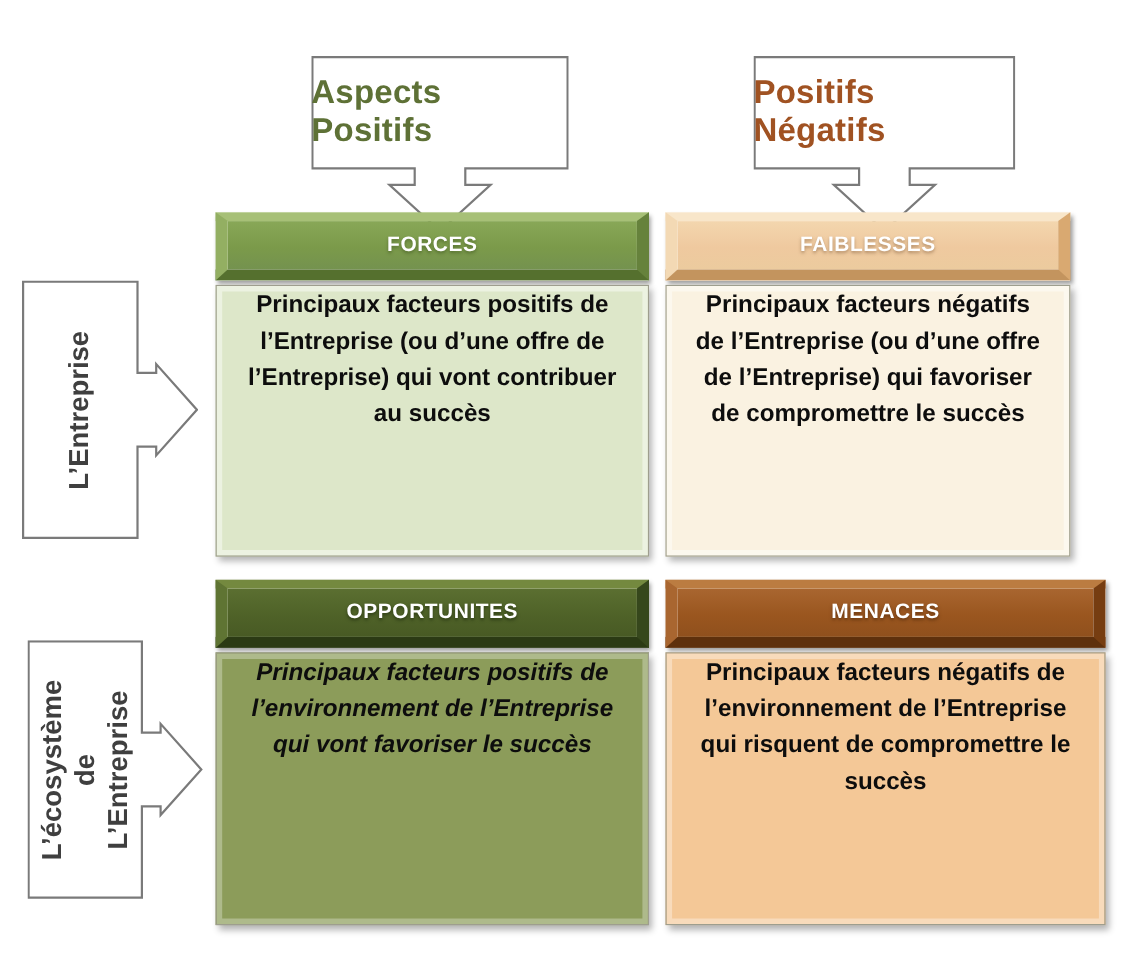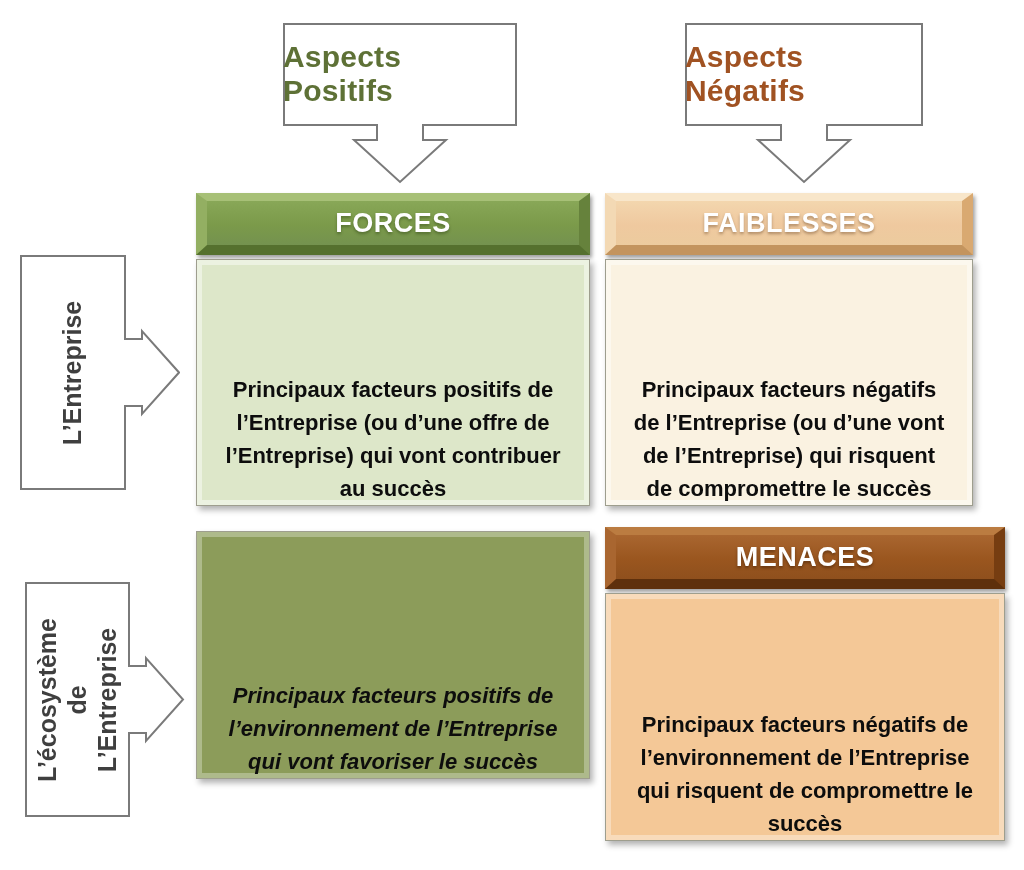--- a/index.html
+++ b/index.html
@@ -1,21 +1,21 @@
 <!DOCTYPE html>
 <html><head>
 <meta charset="utf-8">
 <style>
   html,body{margin:0;padding:0;background:#ffffff;}
   #stage{
     position:relative;width:1024px;height:870px;background:#ffffff;overflow:hidden;
     font-family:"Liberation Sans",sans-serif;
   }
   
-  .top-callout{position:absolute;}
+  .top-callout{position:absolute;margin-top:28px;}
   .top-callout svg{display:block;}
   .top-callout .label{
     position:absolute;left:0;top:0;height:102px;width:100%;
     display:flex;align-items:center;justify-content:center;
     font-size:30px;font-weight:600;letter-spacing:0.2px;
   }
   .label-positive{color:#5e7136;}
   .label-negative{color:#a05222;}
   
   .side-callout{position:absolute;}
@@ -28,25 +28,25 @@
     transform:rotate(-90deg);white-space:pre-line;text-align:center;
     font-size:25px;font-weight:600;color:#3f3f3f;line-height:1.2;
   }
   
   .quadrant{position:absolute;}
   .q-header{
     height:62px;box-sizing:border-box;
     display:flex;align-items:center;justify-content:center;
     border-style:solid;border-width:8px 11px 10px 11px;
     box-shadow:2px 3px 4px rgba(0,0,0,0.38);
-    font-size:27px;font-weight:bold;letter-spacing:0.5px;color:#ffffff;
+    font-size:19px;font-weight:bold;letter-spacing:0.5px;color:#ffffff;
   }
   .q-body{
     margin-top:4px;box-sizing:border-box;
-    display:flex;align-items:flex-end;justify-content:center;
+    display:flex;align-items:flex-start;justify-content:center;
     border:1px solid #9e9e8e;
     box-shadow:inset 0 0 0 5px rgba(255,255,255,0.45), 3px 4px 6px rgba(0,0,0,0.30);
     text-align:center;
   }
   .q-body .desc{
     font-size:22px;font-weight:bold;color:#0d0d0d;line-height:1.5;
     padding:0 26px;
   }
   
   .forces .q-header{
@@ -89,21 +89,21 @@
     <svg width="234" height="162" viewBox="0 0 234 162">
       <path class="callout-outline" d="M1,1 L233,1 L233,102 L140,102 L140,117 L163,117 L117,159 L71,117 L94,117 L94,102 L1,102 Z"></path>
     </svg>
     <div class="label label-positive">Aspects Positifs</div>
   </div>
 
   <div class="top-callout" style="left:685px;top:23px;width:238px;height:162px;">
     <svg width="238" height="162" viewBox="0 0 238 162">
       <path class="callout-outline" d="M1,1 L237,1 L237,102 L142,102 L142,117 L165,117 L119,159 L73,117 L96,117 L96,102 L1,102 Z"></path>
     </svg>
-    <div class="label label-negative">Aspects Négatifs</div>
+    <div class="label label-negative">Positifs Négatifs</div>
   </div>
 
   <div class="side-callout" style="left:20px;top:255px;width:160px;height:236px;">
     <svg width="160" height="236" viewBox="0 0 160 236">
       <path class="callout-outline" d="M1,1 L105,1 L105,84 L122,84 L122,76 L159,117.5 L122,159 L122,151 L105,151 L105,234 L1,234 Z"></path>
     </svg>
     <div class="vlabel" style="width:105px;height:235px;">
       <span>L’Entreprise</span>
     </div>
   </div>
@@ -125,25 +125,28 @@
     <div class="q-body">
       <div class="desc">Principaux facteurs positifs de l’Entreprise (ou d’une offre de l’Entreprise) qui vont contribuer au succès</div>
     </div>
   </div>
 
   <div class="quadrant faiblesses" style="left:605px;top:193px;width:368px;">
     <div class="q-header">
       <span>FAIBLESSES</span>
     </div>
     <div class="q-body">
-      <div class="desc">Principaux facteurs négatifs de l’Entreprise (ou d’une vont de l’Entreprise) qui risquent de compromettre le succès</div>
+      <div class="desc">Principaux facteurs négatifs de l’Entreprise (ou d’une offre de l’Entreprise) qui favoriser de compromettre le succès</div>
     </div>
   </div>
 
   <div class="quadrant opportunites" style="left:196px;top:527px;width:394px;">
+    <div class="q-header">
+      <span>OPPORTUNITES</span>
+    </div>
     <div class="q-body">
       <div class="desc">Principaux facteurs positifs de l’environnement de l’Entreprise qui vont favoriser le succès</div>
     </div>
   </div>
 
   <div class="quadrant menaces" style="left:605px;top:527px;width:400px;">
     <div class="q-header">
       <span>MENACES</span>
     </div>
     <div class="q-body">

